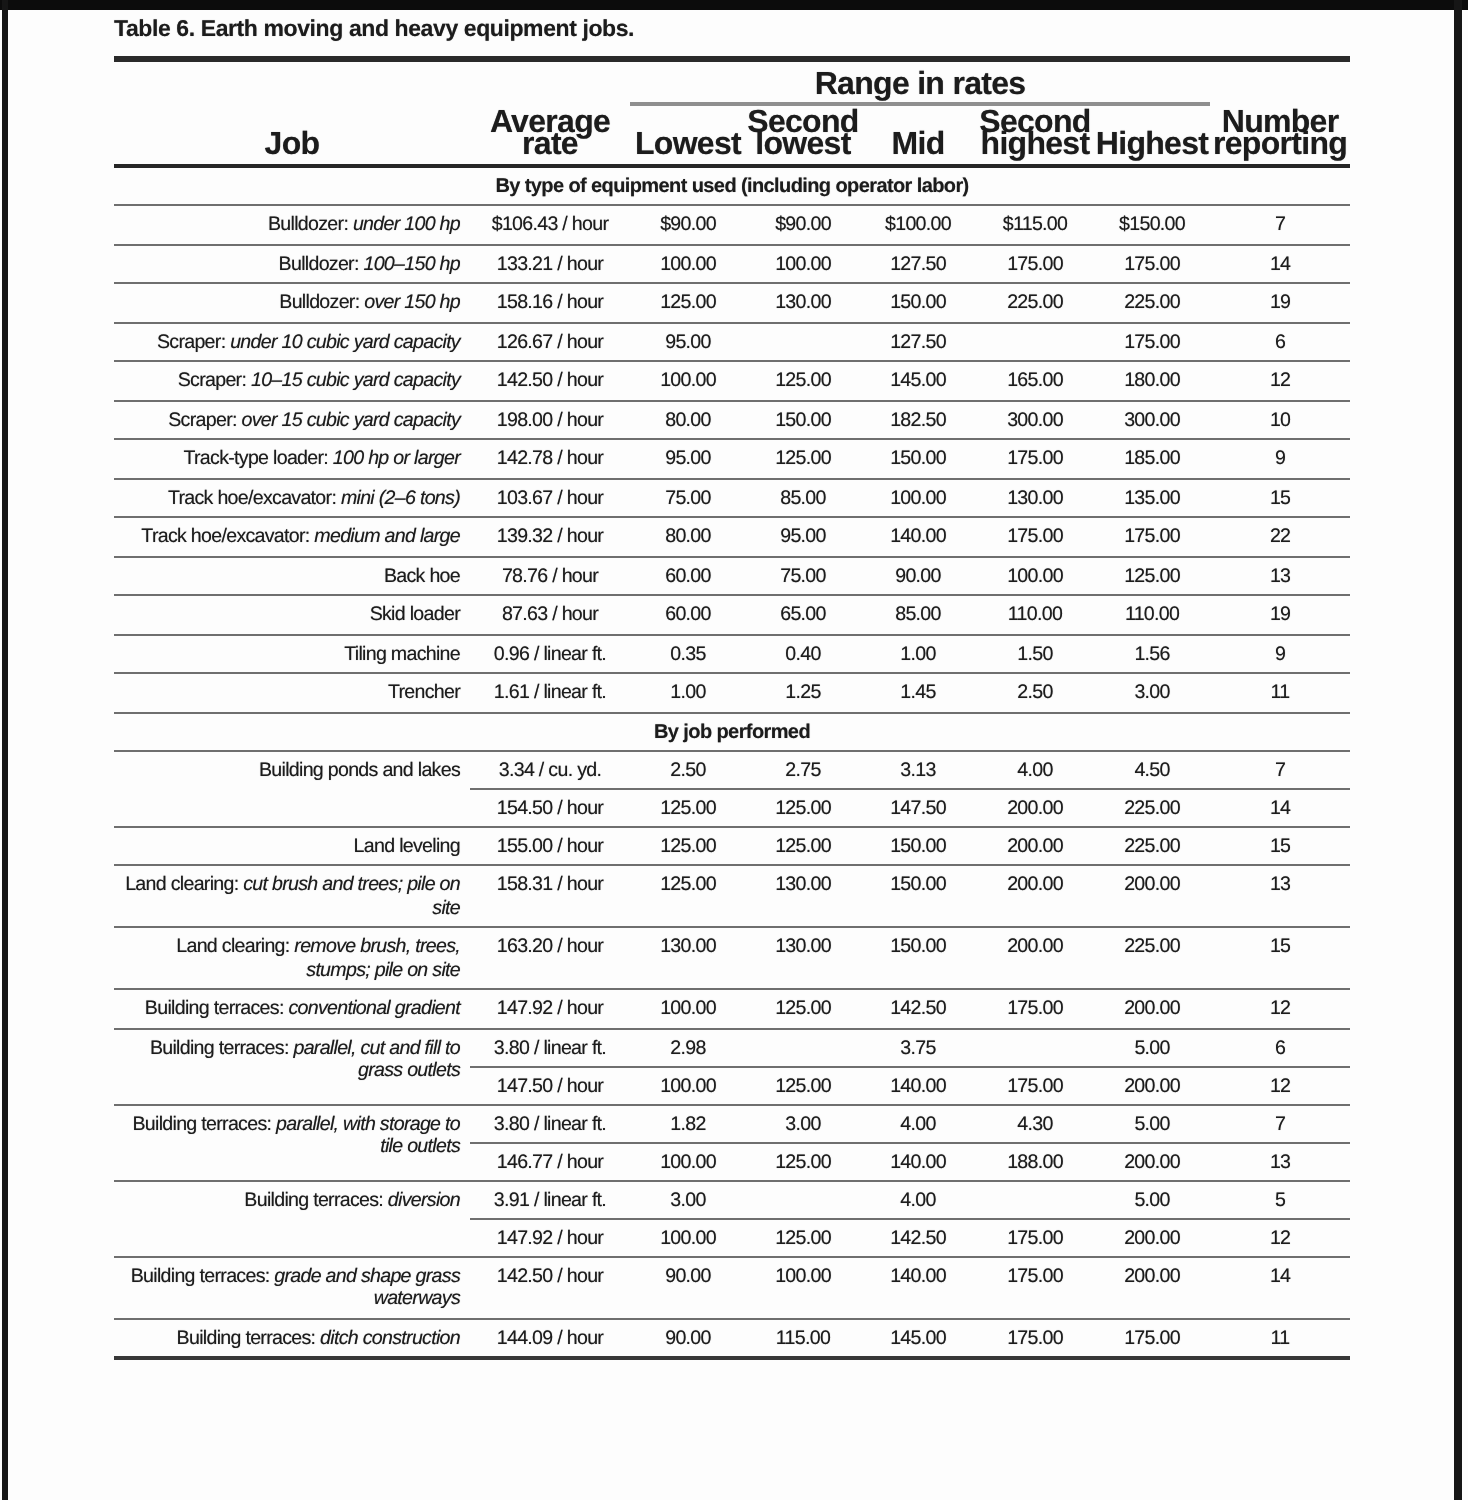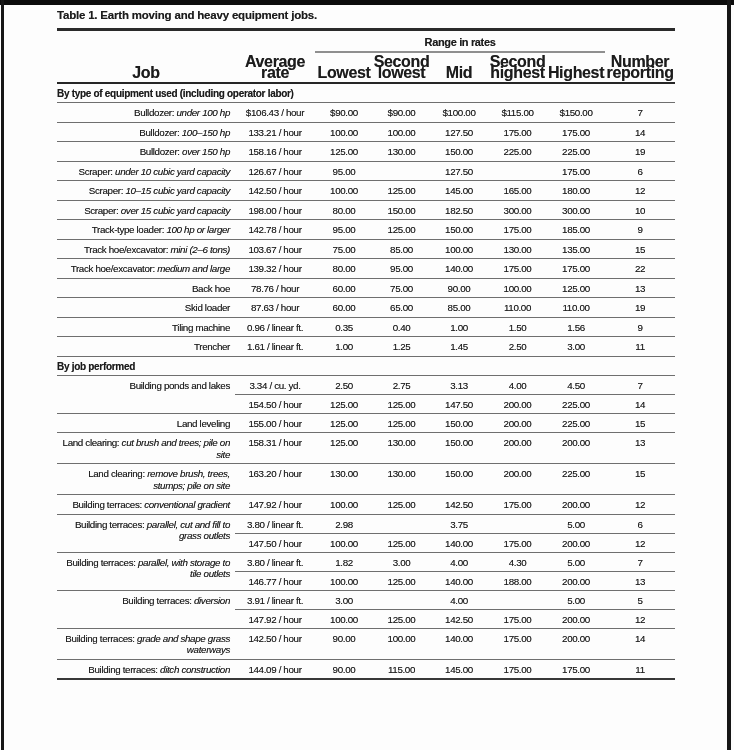--- a/index.html
+++ b/index.html
@@ -13,46 +13,46 @@
   .edge-right { position:absolute; top:0; left:727px; width:4px; height:750px; background:#161616; }
 
   .content { position:absolute; left:57px; top:7px; width:620px;
              text-shadow:0 0 0.4px rgba(25,25,25,0.55); }
   .title { font-size:11.5px; font-weight:bold; letter-spacing:-0.2px; margin:2px 0 7px 0; }
 
   table { border-collapse:collapse; table-layout:fixed; width:618px;
           border-top:3px solid #2a2a2a; font-size:9.8px; letter-spacing:-0.35px; }
   th, td { margin:0; }
 
-  th.spanner { border-bottom:2px solid #8f8f8f; font-weight:bold; font-size:11px;
+  th.spanner { border-bottom:2px solid #8f8f8f; font-weight:bold; font-size:16px;
                text-align:center; padding:6px 0 3px; line-height:11px; }
   th.spanner-empty { border:none; }
 
   tr.headers th { vertical-align:bottom; font-weight:bold; font-size:16px;
                   line-height:10.5px; padding:4px 0 4px; text-align:center;
                   border-bottom:2.5px solid #262626; }
   tr.headers th.h-job { text-align:center; }
 
   tbody td { vertical-align:top; border-bottom:1.7px solid #6f6f6f;
              padding:4px 0 3px; line-height:11px; text-align:center; }
   tbody td.job { text-align:right; padding-right:5px; line-height:11.5px; }
   tbody td.job i { font-style:italic; }
-  tbody td.section { text-align:left; font-weight:bold; font-size:10px; letter-spacing:-0.3px; }
+  tbody td.section { text-align:center; font-weight:bold; font-size:10px; letter-spacing:-0.3px; }
   tbody tr.last-row td { border-bottom:2.5px solid #383838; }
 </style>
 </head>
 <body>
 
 <div class="page">
   <div class="topbar"></div>
   <div class="edge-left"></div>
   <div class="edge-right"></div>
 
   <div class="content">
-    <div class="title">Table 1. Earth moving and heavy equipment jobs.</div>
+    <div class="title">Table 6. Earth moving and heavy equipment jobs.</div>
 
     <table>
       <colgroup>
         <col style="width:178px">
           <col style="width:80px">
           <col style="width:58px">
         <col style="width:57px">
           <col style="width:58px">
           <col style="width:59px">
         <col style="width:58px">

